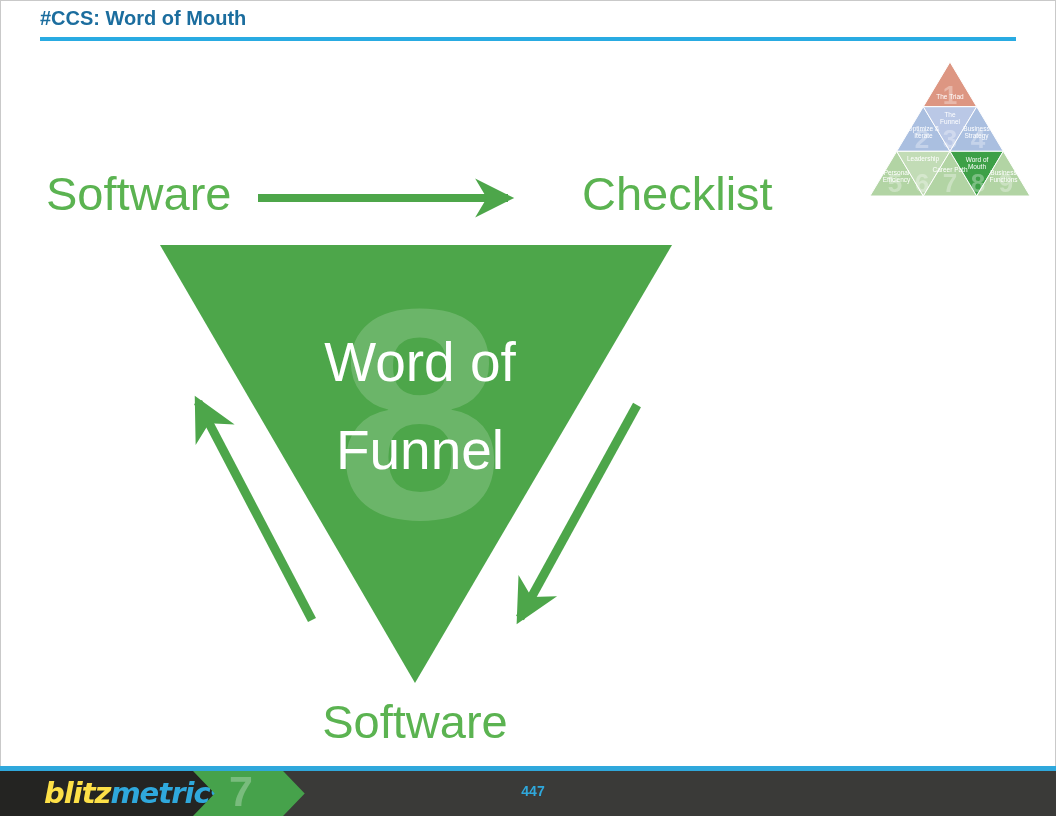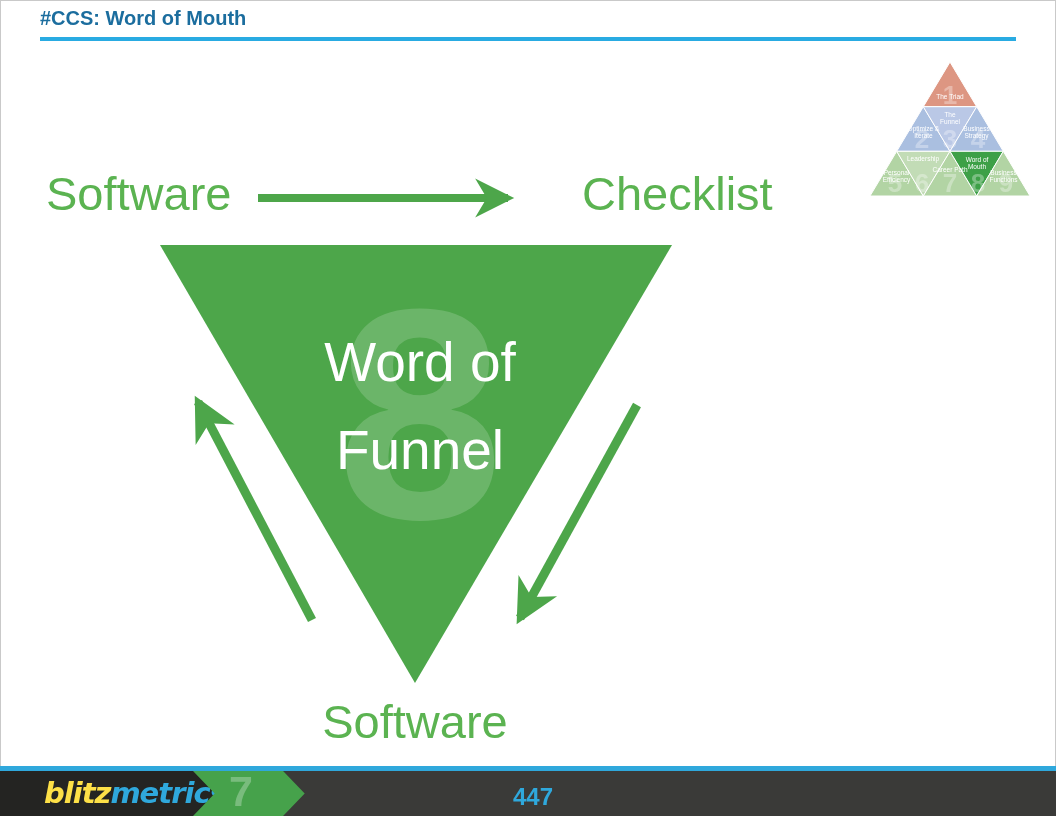--- a/index.html
+++ b/index.html
@@ -65,21 +65,21 @@
     font-family:"Liberation Sans", sans-serif;
   }
   .badge-label {
     position:absolute; left:20px; top:17px; width:90px; text-align:center;
     font-size:9.5px; font-weight:bold; color:#ffffff; letter-spacing:0.4px;
     font-family:"Liberation Sans", sans-serif;
     margin-top:30px;
   }
   .page-number {
     position:absolute; left:533px; top:12px; transform:translateX(-50%);
-    font-size:24px; font-weight:bold; color:#2fa8dc;
+    font-size:14px; font-weight:bold; color:#2fa8dc;
     font-family:"Liberation Sans", sans-serif;
   }
 </style>
 </head>
 <body>
 
 <div class="page">
 
   <div class="slide-title">#CCS: Word of Mouth</div>
   <div class="header-rule"></div>

